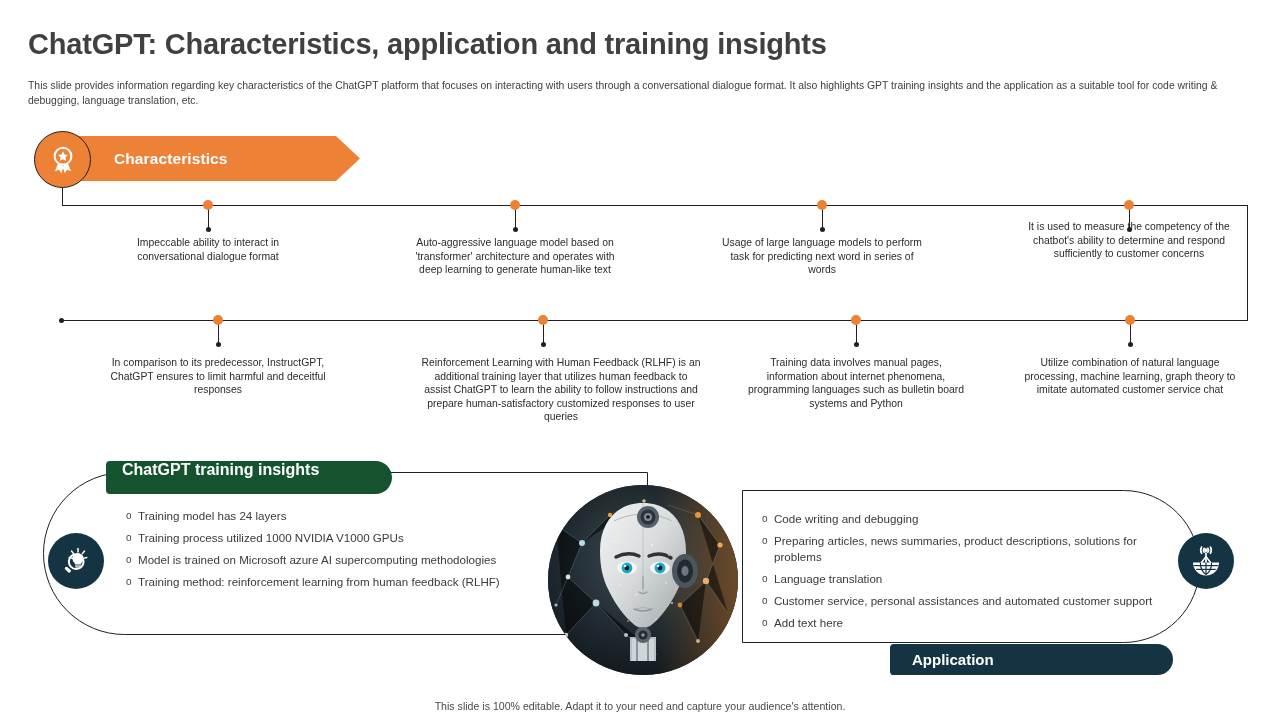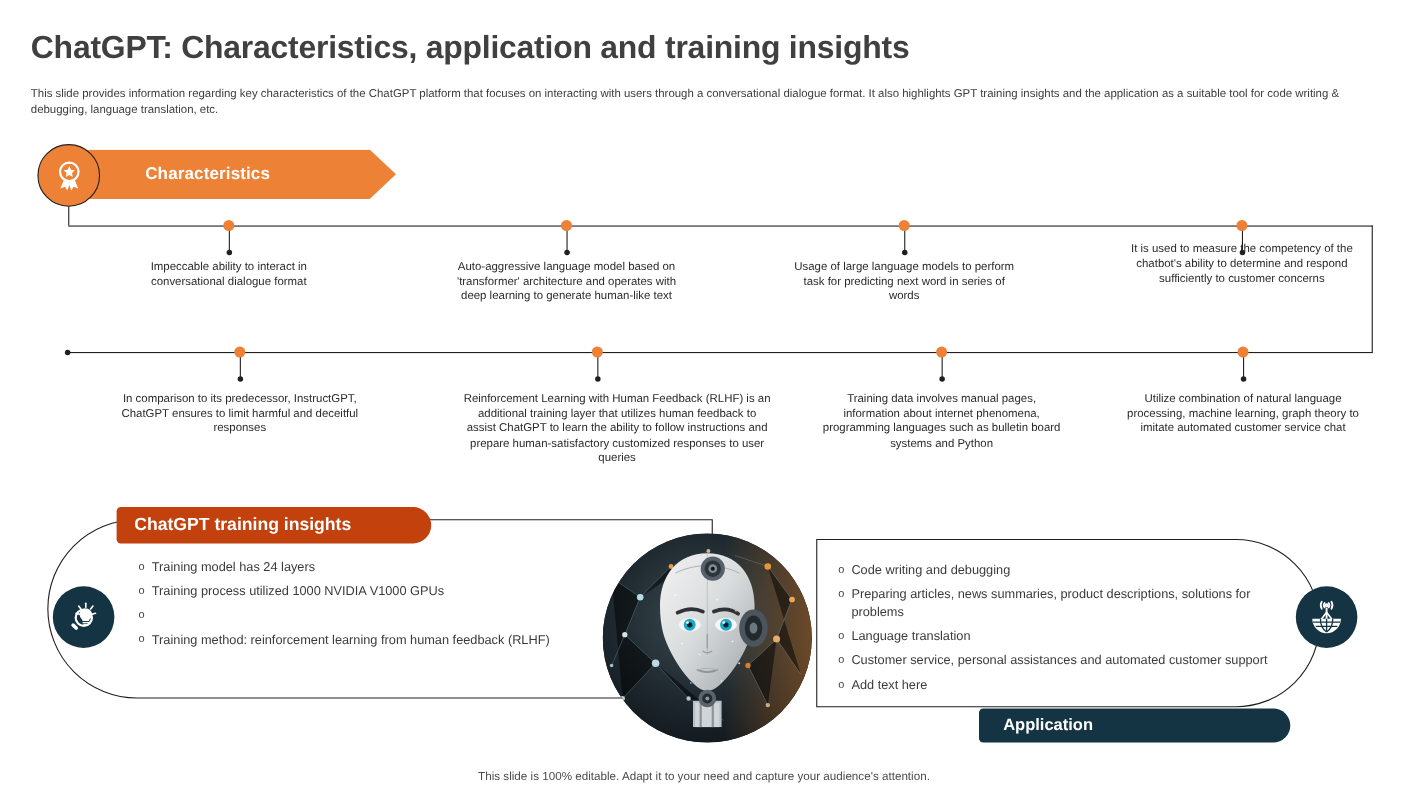--- a/index.html
+++ b/index.html
@@ -24,21 +24,21 @@
 
   
   .char-banner {
     position: absolute; left: 62px; top: 136px;
     width: 298px; height: 45px;
     background: #ED8136;
     clip-path: polygon(0 0, calc(100% - 24px) 0, 100% 50%, calc(100% - 24px) 100%, 0 100%);
     display: flex; align-items: center;
   }
   .char-banner-label {
-    margin-left: 70px; color: #ffffff;
+    margin-left: 52px; color: #ffffff;
     font-size: 15.5px; font-weight: 700; letter-spacing: 0.1px;
   }
   .char-badge {
     position: absolute; left: 34px; top: 131px;
     width: 57px; height: 57px; border-radius: 50%;
     background: #ED8136; border: 1.6px solid #231f20;
     display: flex; align-items: center; justify-content: center;
     z-index: 3;
   }
 
@@ -66,22 +66,22 @@
   .left-panel {
     position: absolute; left: 43px; top: 472px;
     width: 605px; height: 163px;
     border: 1.2px solid #231f20;
     border-radius: 85px 0 0 85px;
     background: transparent;
   }
   .insights-pill {
     position: absolute; left: 106px; top: 461px;
     width: 286px; height: 33px;
-    background: #c2410c; border-radius: 4px 17px 17px 4px;
-    display: flex; align-items: center; z-index: 4;
+    background: #14532d; border-radius: 4px 17px 17px 4px;
+    display: flex; align-items: flex-start; z-index: 4;
   }
   .insights-pill-label {
     margin-left: 16px; color: #ffffff; font-size: 16px; font-weight: 700;
   }
   .circ-icon {
     position: absolute; width: 56px; height: 56px; border-radius: 50%;
     background: #143444; display: flex; align-items: center; justify-content: center;
     z-index: 5;
   }
   .bullet-list { position: absolute; z-index: 4; }
@@ -220,20 +220,21 @@
     <div class="bullet-row">
       <span class="bullet-mark">o</span>
       <span class="bullet-text">Training  model has 24 layers</span>
     </div>
     <div class="bullet-row">
       <span class="bullet-mark">o</span>
       <span class="bullet-text">Training  process utilized 1000 NVIDIA V1000 GPUs</span>
     </div>
     <div class="bullet-row">
       <span class="bullet-mark">o</span>
+      <span class="bullet-text">Model is trained on Microsoft azure AI supercomputing methodologies</span>
     </div>
     <div class="bullet-row">
       <span class="bullet-mark">o</span>
       <span class="bullet-text">Training  method: reinforcement  learning from human feedback (RLHF)</span>
     </div>
   </div>
 
   <div class="robot">
     <svg width="190" height="190" viewBox="0 0 190 190" aria-hidden="true">
       <defs>

